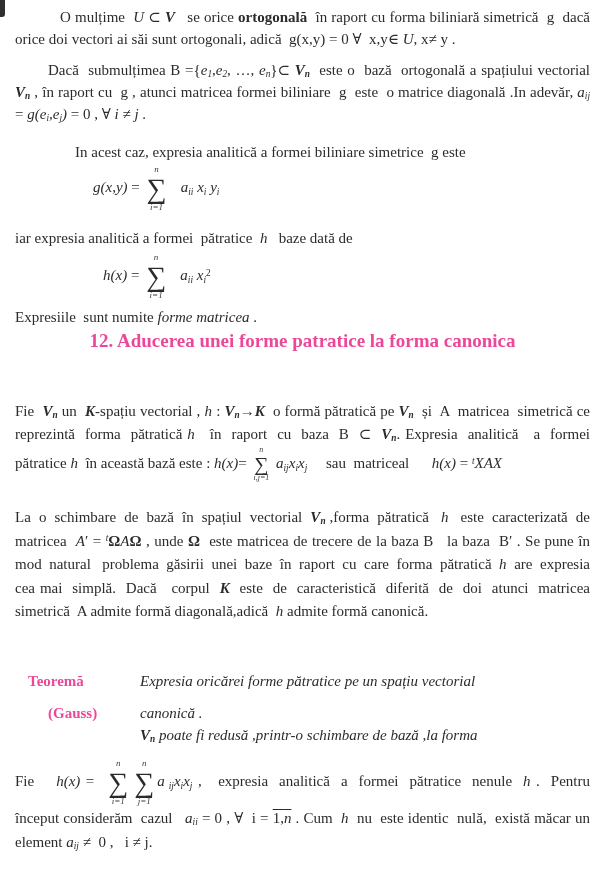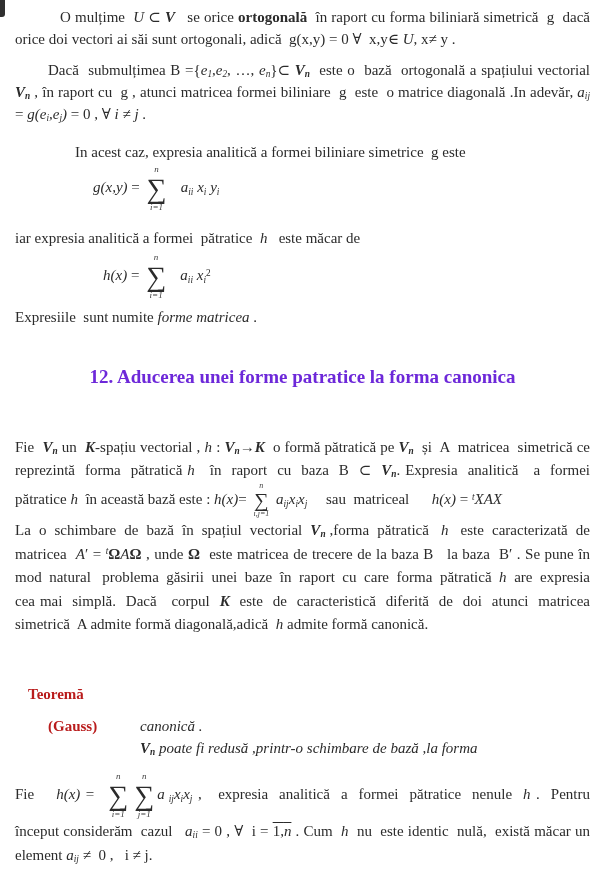--- a/index.html
+++ b/index.html
@@ -18,30 +18,29 @@
   }
   .para{white-space:pre-wrap;text-align:justify;}
   .p1{text-indent:45px;}
   .p2{margin-top:9px;text-indent:33px;}
   .p3{margin-top:16px;text-indent:60px;text-align:left;}
   .f1{margin-top:2px;margin-left:78px;text-align:left;}
   .p4{margin-top:14px;text-align:left;}
   .f2{margin-top:4px;margin-left:88px;text-align:left;}
   .p5{margin-top:5px;text-align:left;}
   .sec-title{
-    margin-top:36px;
-    font-size:19px;font-weight:bold;color:#6d28d9;
+    font-size:19px;font-weight:bold;color:#ec4899;
     text-align:center;line-height:26px;
   }
   .p6{margin-top:46px;line-height:23px;}
-  .p7{line-height:23.5px;}
+  .p7{margin-top:23px;line-height:23.5px;}
   .theorem{margin-top:46px;padding-left:13px;}
   .th-row{display:flex;align-items:flex-start;}
   .th-row2{margin-top:10px;}
-  .th-label{width:112px;flex:none;font-weight:bold;color:#b91c1c;box-sizing:border-box;}
+  .th-label{width:112px;flex:none;font-weight:bold;color:#ec4899;box-sizing:border-box;}
   .th-row2 .th-label{padding-left:20px;}
   .th-text{font-style:italic;}
   .p8{margin-top:13px;line-height:24px;}
   
   .s-i{font-style:italic;}
   .s-b{font-weight:bold;}
   .s-bi{font-weight:bold;font-style:italic;}
   .s-sub{font-size:0.62em;vertical-align:-0.25em;line-height:0;}
   .s-sup{font-size:0.62em;vertical-align:0.5em;line-height:0;}
   .s-ol{text-decoration:overline;}
@@ -63,35 +62,36 @@
 <div class="page">
 
   <div class="para p1"><span>O mulțime  </span><span class="s-i">U</span><span> ⊂ </span><span class="s-bi">V</span><span>   se orice </span><span class="s-b">ortogonală</span><span>  în raport cu forma biliniară simetrică  g  dacă orice doi vectori ai săi sunt ortogonali, adică  g(x,y) = 0 ∀  x,y∈ </span><span class="s-i">U</span><span>, x≠ y .</span></div>
 
   <div class="para p2"><span>Dacă  submulțimea B ={</span><span class="s-i">e</span><span class="s-i s-sub">1</span><span>,</span><span class="s-i">e</span><span class="s-i s-sub">2</span><span>, …, </span><span class="s-i">e</span><span class="s-i s-sub">n</span><span>}⊂ </span><span class="s-bi">V</span><span class="s-bi s-sub">n</span><span>  este o  bază  ortogonală a spațiului vectorial </span><span class="s-bi">V</span><span class="s-bi s-sub">n</span><span> , în raport cu  g , atunci matricea formei biliniare  g  este  o matrice diagonală .In adevăr, </span><span class="s-i">a</span><span class="s-i s-sub">ij</span><span> = </span><span class="s-i">g(e</span><span class="s-i s-sub">i</span><span class="s-i">,e</span><span class="s-i s-sub">j</span><span class="s-i">)</span><span> = 0 , ∀ </span><span class="s-i">i</span><span> ≠ </span><span class="s-i">j</span><span> .</span></div>
 
   <div class="para p3"><span>In acest caz, expresia analitică a formei biliniare simetrice  g este</span></div>
 
   <div class="para f1"><span class="s-i">g(x,y)</span><span> = </span><span class="sig"><span class="lim">n</span><span class="s">∑</span><span class="lim">i=1</span></span><span>   </span><span class="s-i">a</span><span class="s-i s-sub">ii</span><span class="s-i"> x</span><span class="s-i s-sub">i</span><span class="s-i"> y</span><span class="s-i s-sub">i</span></div>
 
-  <div class="para p4"><span>iar expresia analitică a formei  pătratice  </span><span class="s-i">h</span><span>   este măcar de</span></div>
+  <div class="para p4"><span>iar expresia analitică a formei  pătratice  </span><span class="s-i">h</span><span>   baze dată de</span></div>
 
   <div class="para f2"><span class="s-i">h(x)</span><span> = </span><span class="sig"><span class="lim">n</span><span class="s">∑</span><span class="lim">i=1</span></span><span>   </span><span class="s-i">a</span><span class="s-i s-sub">ii</span><span class="s-i"> x</span><span class="s-i s-sub">i</span><span class="s-sup">2</span></div>
 
   <div class="para p5"><span>Expresiile  sunt numite </span><span class="s-i">forme matricea</span><span> .</span></div>
 
   <div class="sec-title">12. Aducerea unei forme patratice la forma canonica</div>
 
   <div class="para p6"><span>Fie  </span><span class="s-bi">V</span><span class="s-bi s-sub">n</span><span> un  </span><span class="s-bi">K</span><span>-spațiu vectorial , </span><span class="s-i">h</span><span> : </span><span class="s-bi">V</span><span class="s-bi s-sub">n</span><span class="s-b">→</span><span class="s-bi">K</span><span>  o formă pătratică pe </span><span class="s-bi">V</span><span class="s-bi s-sub">n</span><span>  și  A  matricea  simetrică ce   reprezintă  forma  pătratică </span><span class="s-i">h</span><span>   în  raport  cu  baza  B  ⊂  </span><span class="s-bi">V</span><span class="s-bi s-sub">n</span><span>. Expresia  analitică   a  formei pătratice </span><span class="s-i">h</span><span>  în această bază este : </span><span class="s-i">h(x)</span><span>= </span><span class="sig small"><span class="lim">n</span><span class="s">∑</span><span class="lim">i,j=1</span></span><span> </span><span class="s-i">a</span><span class="s-i s-sub">ij</span><span class="s-i">x</span><span class="s-i s-sub">i</span><span class="s-i">x</span><span class="s-i s-sub">j</span><span>     sau  matriceal      </span><span class="s-i">h(x)</span><span> = </span><span class="s-i s-sup">t</span><span class="s-i">XAX</span></div>
 
   <div class="para p7"><span>La  o  schimbare  de  bază  în  spațiul  vectorial  </span><span class="s-bi">V</span><span class="s-bi s-sub">n</span><span> ,forma  pătratică   </span><span class="s-i">h</span><span>   este  caracterizată  de matricea  </span><span class="s-i">A</span><span>′</span><span> = </span><span class="s-i s-sup">t</span><span class="s-b">Ω</span><span class="s-i">A</span><span class="s-b">Ω</span><span> , unde </span><span class="s-b">Ω</span><span>  este matricea de trecere de la baza B   la baza  B</span><span>′</span><span> . Se pune în mod  natural   problema  găsirii  unei  baze  în  raport  cu  care  forma  pătratică  </span><span class="s-i">h</span><span>  are  expresia  cea mai  simplă.  Dacă   corpul  </span><span class="s-bi">K</span><span>  este  de  caracteristică  diferită  de  doi  atunci  matricea  simetrică  A admite formă diagonală,adică  </span><span class="s-i">h</span><span> admite formă canonică.</span></div>
 
   <div class="theorem">
     <div class="th-row">
       <div class="th-label">Teoremă</div>
+      <div class="th-text"><span class="s-i">Expresia oricărei forme pătratice pe un spațiu vectorial</span></div>
     </div>
     <div class="th-row th-row2">
       <div class="th-label">(Gauss)</div>
       <div class="th-text">
         <div><span class="s-i">canonică .</span></div>
         <div><span class="s-bi">V</span><span class="s-bi s-sub">n</span><span class="s-i"> poate fi redusă ,printr-o schimbare de bază ,la forma</span></div>
       </div>
     </div>
   </div>
 

